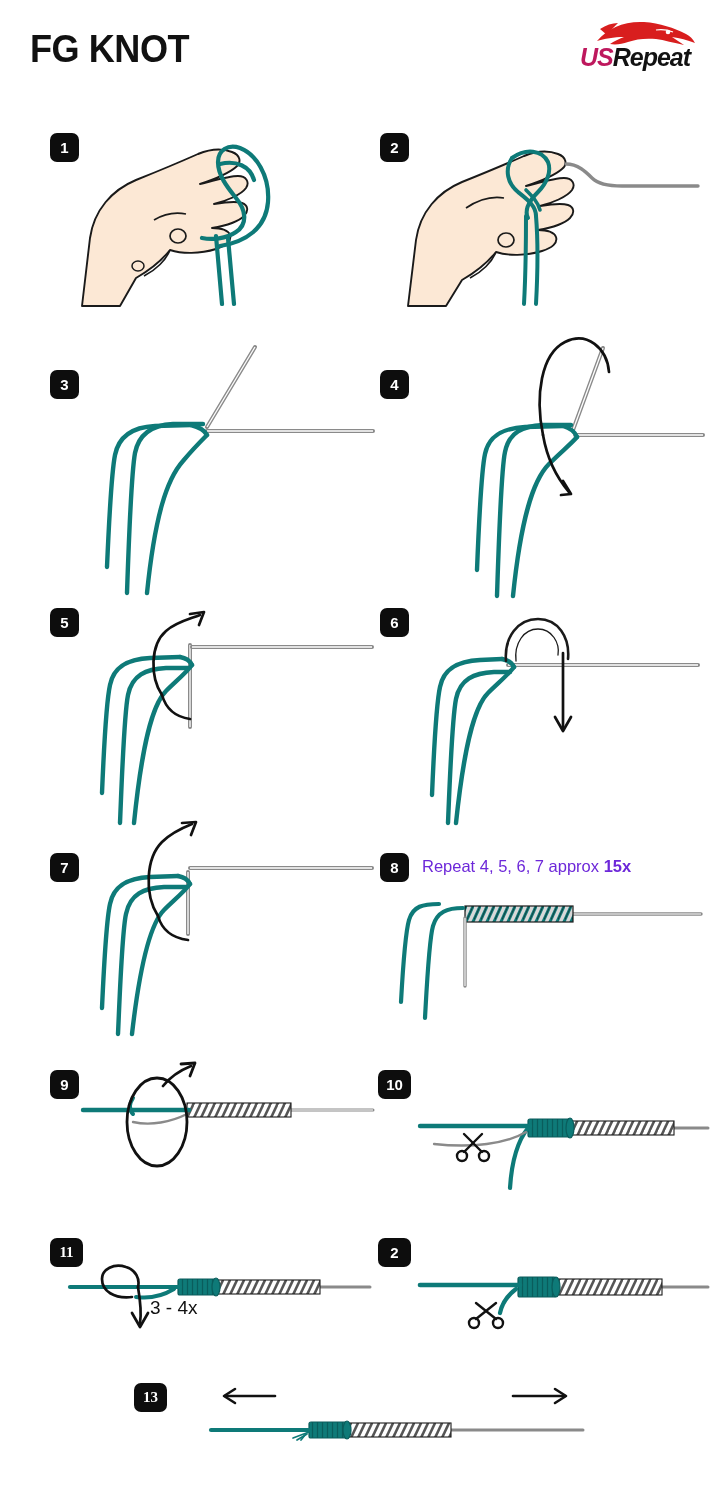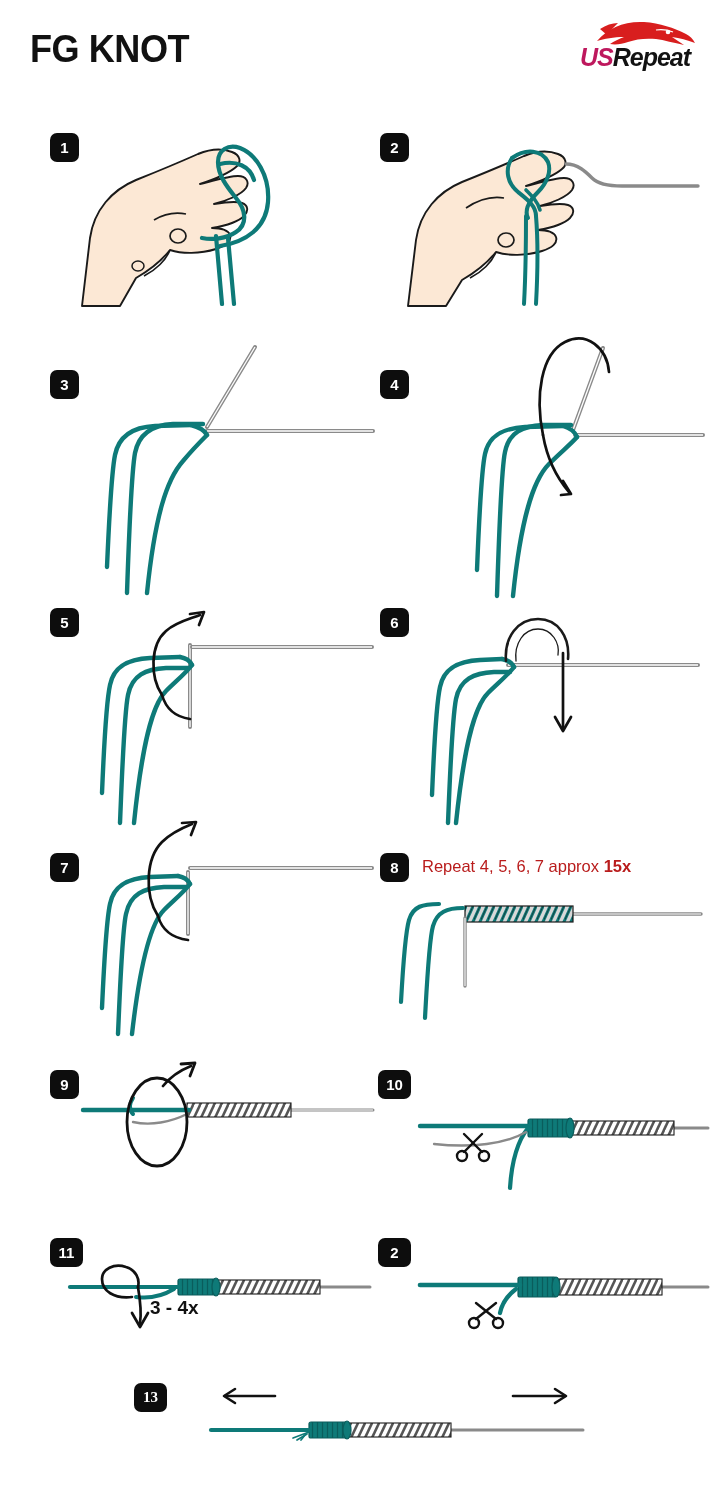--- a/index.html
+++ b/index.html
@@ -37,26 +37,26 @@
     display: flex; align-items: center; justify-content: center;
     font-family: "Liberation Sans", sans-serif;
   }
   .badge.wide { width: 33px; }
 
   
   .panel { position: absolute; }
   .panel svg { display: block; overflow: visible; }
 
   .caption {
-    position: absolute; font-size: 16.5px; color: #b91c1c;
+    position: absolute; font-size: 16.5px; color: #6d28d9;
     white-space: nowrap; font-family: "Liberation Sans", sans-serif;
   }
   .caption b { font-weight: 700; }
   .inline-label {
-    position: absolute; font-size: 19px; font-weight: 700; color: #111;
+    position: absolute; font-size: 19px; font-weight: 400; color: #111;
     white-space: nowrap; font-family: "Liberation Sans", sans-serif;
   }
 </style>
 </head>
 <body>
 
 <div class="page">
 
   <div class="header">
     <div class="title">FG KNOT</div>
@@ -320,21 +320,21 @@
 
       <g stroke="#111111" stroke-width="2.4" fill="none" stroke-linecap="round">
         <path d="M44 34 L62 52"></path>
         <path d="M62 34 L44 52"></path>
         <circle cx="42" cy="56" r="5"></circle>
         <circle cx="64" cy="56" r="5"></circle>
       </g>
     </svg>
   </div>
 
-  <div class="badge wide" style="left:50px; top:1238px;">11</div>
+  <div class="badge wide" style="left:50px; top:1238px;font-family:Liberation Serif, serif;">11</div>
   <div class="panel" style="left:70px; top:1265px;">
     <svg width="300" height="90" viewBox="0 0 300 90">
       <defs>
         <pattern id="wrapD" width="7" height="15" patternUnits="userSpaceOnUse">
           <rect width="7" height="15" fill="#ffffff"></rect>
           <path d="M-2 17 L7 -2" stroke="#555555" stroke-width="2.6" fill="none"></path>
           <path d="M5 17 L14 -2" stroke="#555555" stroke-width="2.6" fill="none"></path>
         </pattern>
         <pattern id="wrapTeal2" width="5" height="17" patternUnits="userSpaceOnUse">
           <rect width="5" height="17" fill="#0e7a78"></rect>

